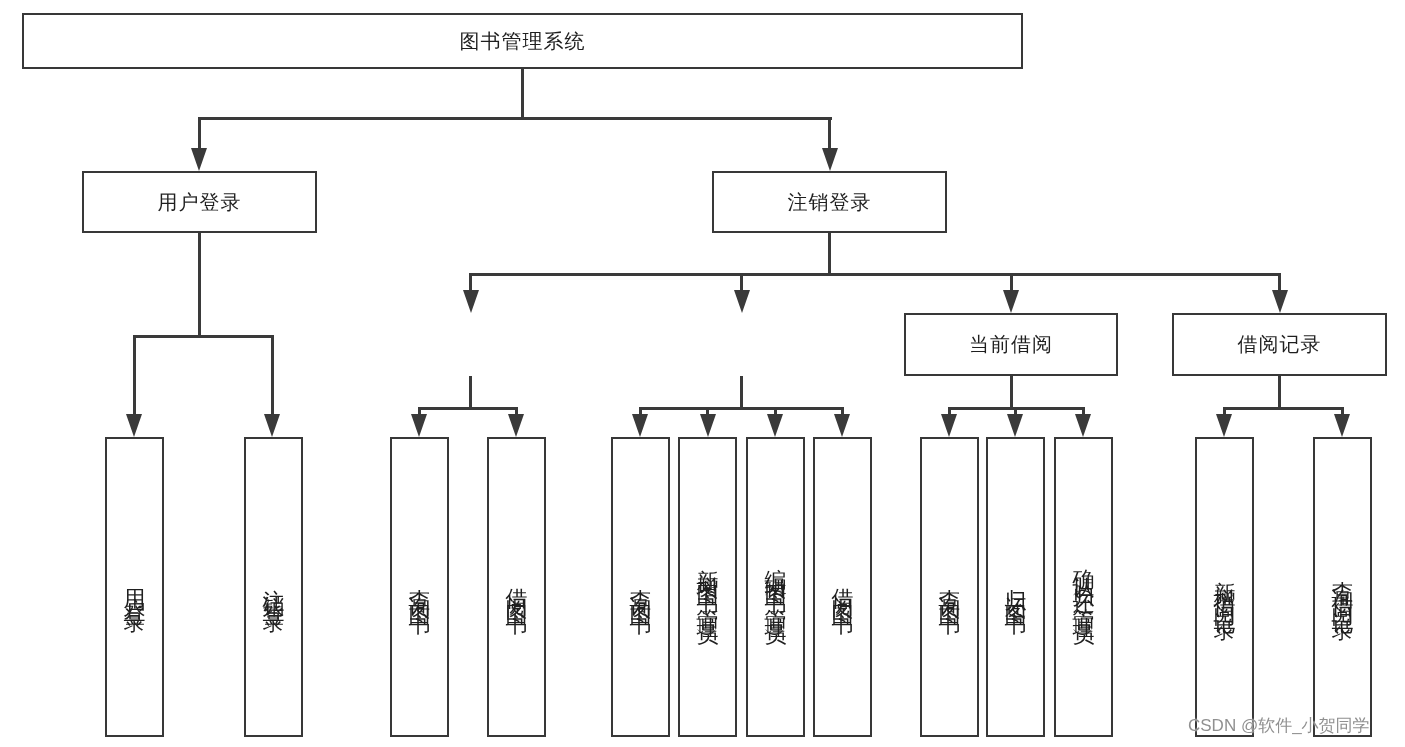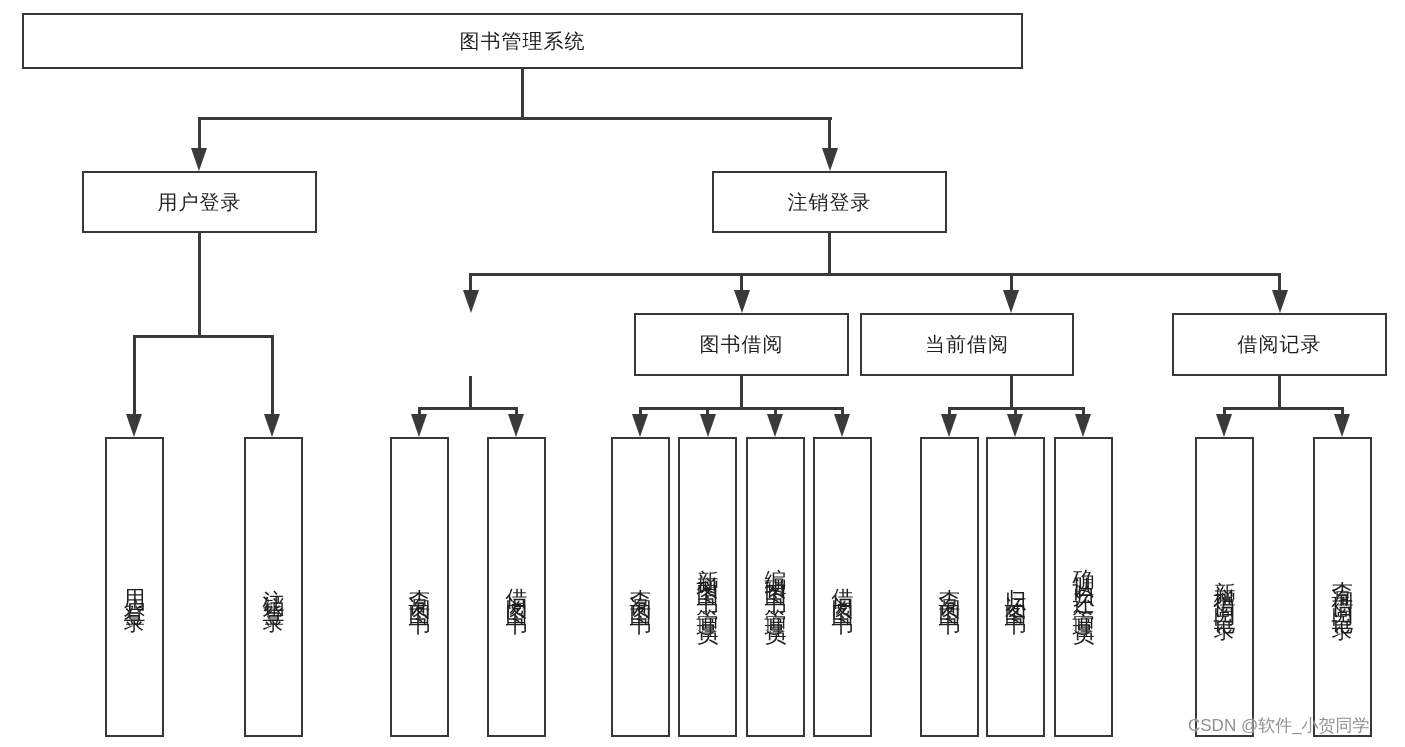--- a/index.html
+++ b/index.html
@@ -130,24 +130,21 @@
     <span class="lbl">图书管理系统</span>
   </div>
 
   <div class="box" style="left:82px;top:171px;width:231px;height:58px">
     <span class="lbl">用户登录</span>
   </div>
   <div class="box" style="left:712px;top:171px;width:231px;height:58px">
     <span class="lbl">注销登录</span>
   </div>
 
-  <div class="box" style="left:634px;top:313px;width:211px;height:59px">
-    <span class="lbl">图书借阅</span>
-  </div>
-  <div class="box" style="left:860px;top:313px;width:210px;height:59px">
+  <div class="box" style="left:904px;top:313px;width:210px;height:59px">
     <span class="lbl">当前借阅</span>
   </div>
   <div class="box" style="left:1172px;top:313px;width:211px;height:59px">
     <span class="lbl">借阅记录</span>
   </div>
 
   <div class="box leaf" style="left:105px;top:437px;width:55px;height:296px">
     <span class="lbl">用户登录</span>
   </div>
   <div class="box leaf" style="left:244px;top:437px;width:55px;height:296px">

